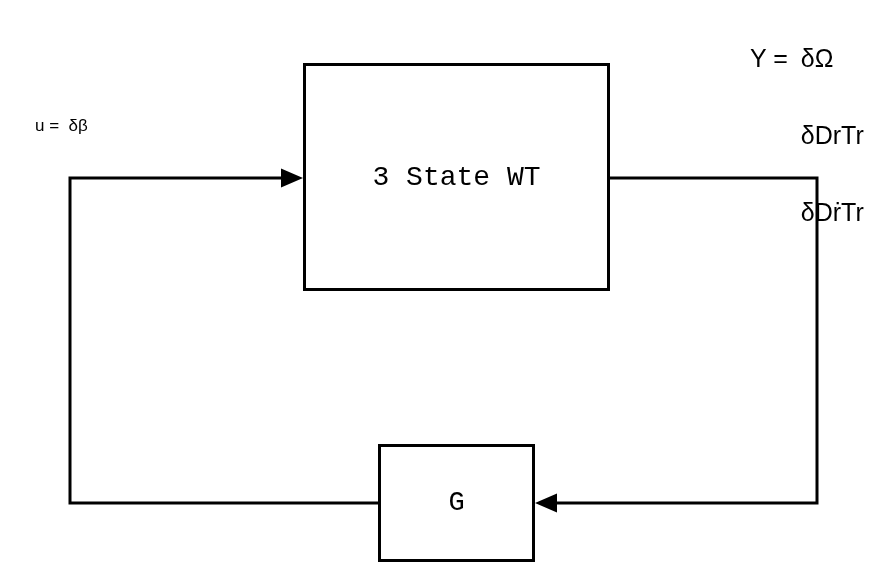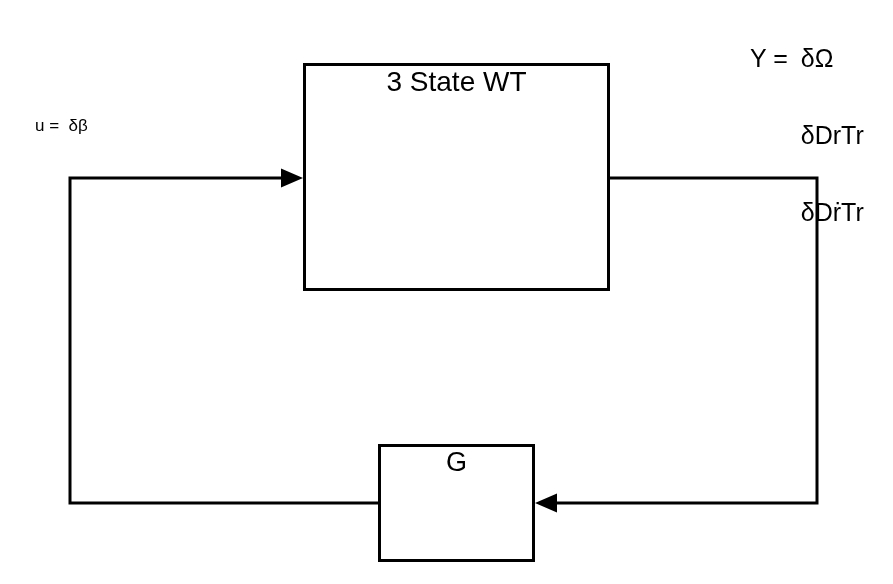--- a/index.html
+++ b/index.html
@@ -21,22 +21,24 @@
     top: 0;
     width: 893px;
     height: 584px;
   }
   .block {
     position: absolute;
     box-sizing: border-box;
     border: 3px solid #000000;
     background: #ffffff;
     display: flex;
+    align-items: center;
     justify-content: center;
     color: #000000;
+    font-family: Liberation Mono, monospace;
   }
   .block-plant {
     left: 303px;
     top: 63px;
     width: 307px;
     height: 228px;
     font-size: 28px;
   }
   .block-gain {
     left: 378px;

